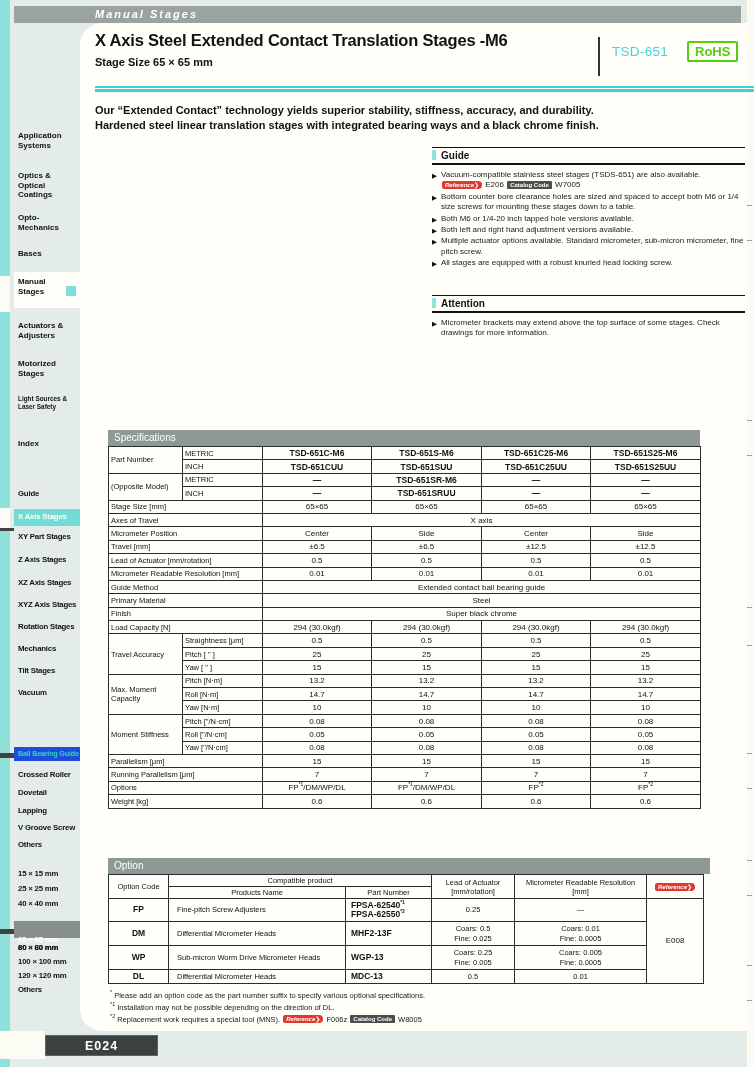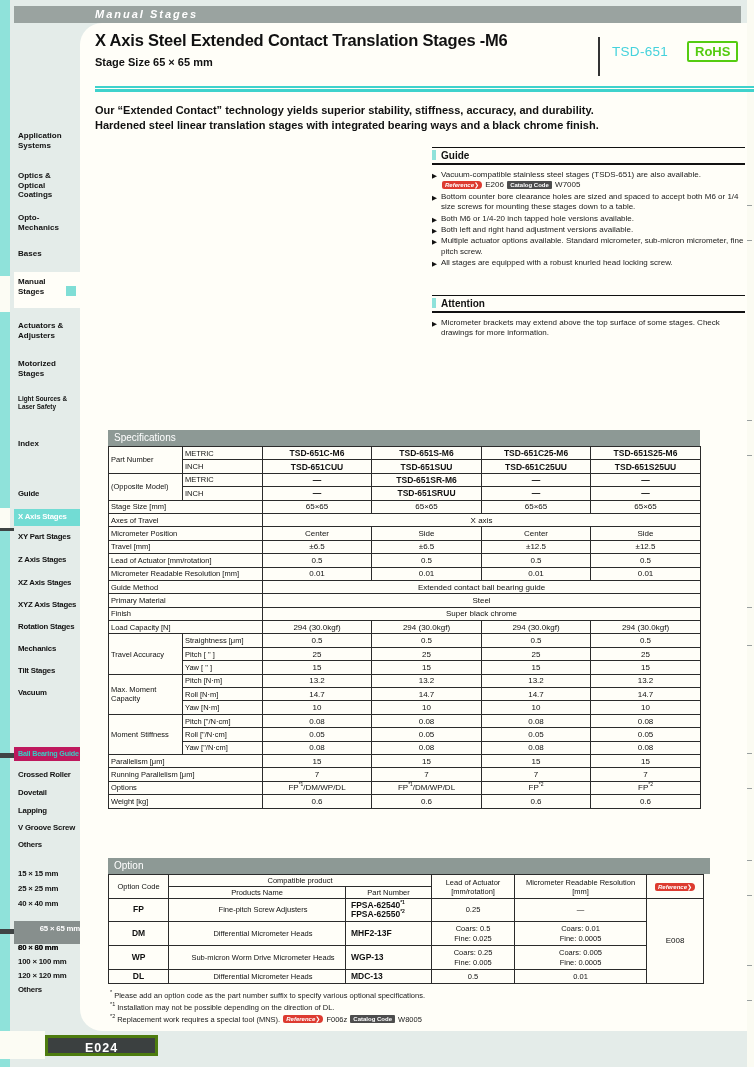--- a/index.html
+++ b/index.html
@@ -20,22 +20,22 @@
     background:#fffef8;border-radius:22px 0 0 22px;}
   
   .sidebar{position:absolute;left:14px;top:23px;width:66px;height:1008px;}
   .sb-item{position:absolute;left:0;width:66px;box-sizing:border-box;padding-left:4px;
     font-weight:bold;font-size:8px;line-height:9.6px;white-space:pre-line;color:#121212;}
   .sb-item.small{font-size:6.4px;line-height:8px;}
   .sb-band{position:absolute;left:0;width:66px;background:#fffef8;}
   .sb-square{position:absolute;left:52px;width:10px;height:10px;background:#7fded6;}
   .sb-one{font-size:7.8px;letter-spacing:-0.2px;white-space:nowrap;}
   .sb-one.active-teal{background:#72dcd4;color:#fff;height:17px;padding-top:3px;}
-  .sb-one.active-white{background:#be185d;color:#35cfc6;height:14px;padding-top:2px;}
-  .sb-one.active-gray{background:#878f8d;color:#fff;height:23px;padding-top:3px;text-align:right;}
+  .sb-one.active-white{background:#1d4ed8;color:#35cfc6;height:14px;padding-top:2px;}
+  .sb-one.active-gray{background:#878f8d;color:#fff;height:17px;padding-top:14px;}
   
   .page-title{position:absolute;left:95px;top:31px;font-size:16.5px;font-weight:bold;letter-spacing:-0.2px;}
   .page-subtitle{position:absolute;left:95px;top:56px;font-size:11px;font-weight:bold;}
   .title-vline{position:absolute;left:598px;top:37px;width:2px;height:39px;background:#333;}
   .model-code{position:absolute;left:612px;top:44px;font-size:13.5px;color:#45d2dc;letter-spacing:0.3px;}
   .rohs-badge{position:absolute;left:687px;top:41px;border:2px solid #55cc11;color:#55cc11;
     font-weight:bold;font-size:13px;padding:1px 6px;border-radius:2px;background:#fffef8;}
   .teal-rule{position:absolute;left:95px;top:86px;width:659px;height:2px;background:#3fd2cc;border-bottom:1px solid #fffef8;box-shadow:0 3px 0 #3fd2cc;}
   .descr{position:absolute;left:95px;top:103px;width:645px;font-size:11px;font-weight:bold;line-height:15px;}
   
@@ -67,31 +67,31 @@
   .spec-table td{font-size:8px;text-align:center;color:#111;}
   .spec-table td.pn{font-weight:bold;font-size:8.5px;}
   .spec-table tr.thick th,.spec-table tr.thick td{border-top:1.8px solid #111;}
   
   .option-table{position:absolute;left:108px;top:874px;width:595px;border-collapse:collapse;
     table-layout:fixed;background:#fffef8;border:1.5px solid #111;}
   .option-table th,.option-table td{border:1px solid #2b2b2b;padding:1px 2px;overflow:hidden;color:#111;}
   .option-table th{font-size:7.5px;font-weight:normal;text-align:center;white-space:pre-line;line-height:9px;}
   .option-table td{font-size:7.5px;text-align:center;line-height:9.5px;}
   .option-table td.code{font-weight:bold;font-size:8.5px;}
-  .option-table td.prod{text-align:center;padding-left:14px;}
+  .option-table td.prod{text-align:left;padding-left:8px;}
   .option-table td.part{text-align:left;padding-left:5px;font-weight:bold;font-size:8.5px;border-left:1px dotted #777;}
   .option-table th.part-h{border-left:1px dotted #777;}
   .option-table td.refv{font-size:8px;}
   .footnotes{position:absolute;left:110px;top:988px;width:600px;}
   .footnotes div{font-size:7.5px;line-height:9.6px;color:#1a1a1a;}
   .fn-marker{font-size:5.5px;vertical-align:super;margin-right:2px;}
   
   .e024-white{position:absolute;left:0;top:1031px;width:45px;height:28px;background:#fcfcf4;}
   .page-num{position:absolute;left:45px;top:1035px;width:113px;height:21px;background:#3b4040;
-    border:3px solid #4d7c0f;color:#fff;font-weight:bold;font-size:12.5px;text-align:center;
+    border:1px solid #4d7c0f;color:#fff;font-weight:bold;font-size:12.5px;text-align:center;
     line-height:21px;box-sizing:border-box;letter-spacing:1px;}
 </style>
 </head>
 <body>
 
 <div class="left-strip"></div>
 <div class="edge-notch" style="top:276px;width:10px;height:36px;"></div>
 <div class="edge-notch" style="top:508px;width:10px;height:20px;"></div>
 <div class="edge-dark" style="top:528px;width:14px;height:3px;"></div>
 <div class="edge-dark" style="top:753px;width:14px;height:5px;"></div>

